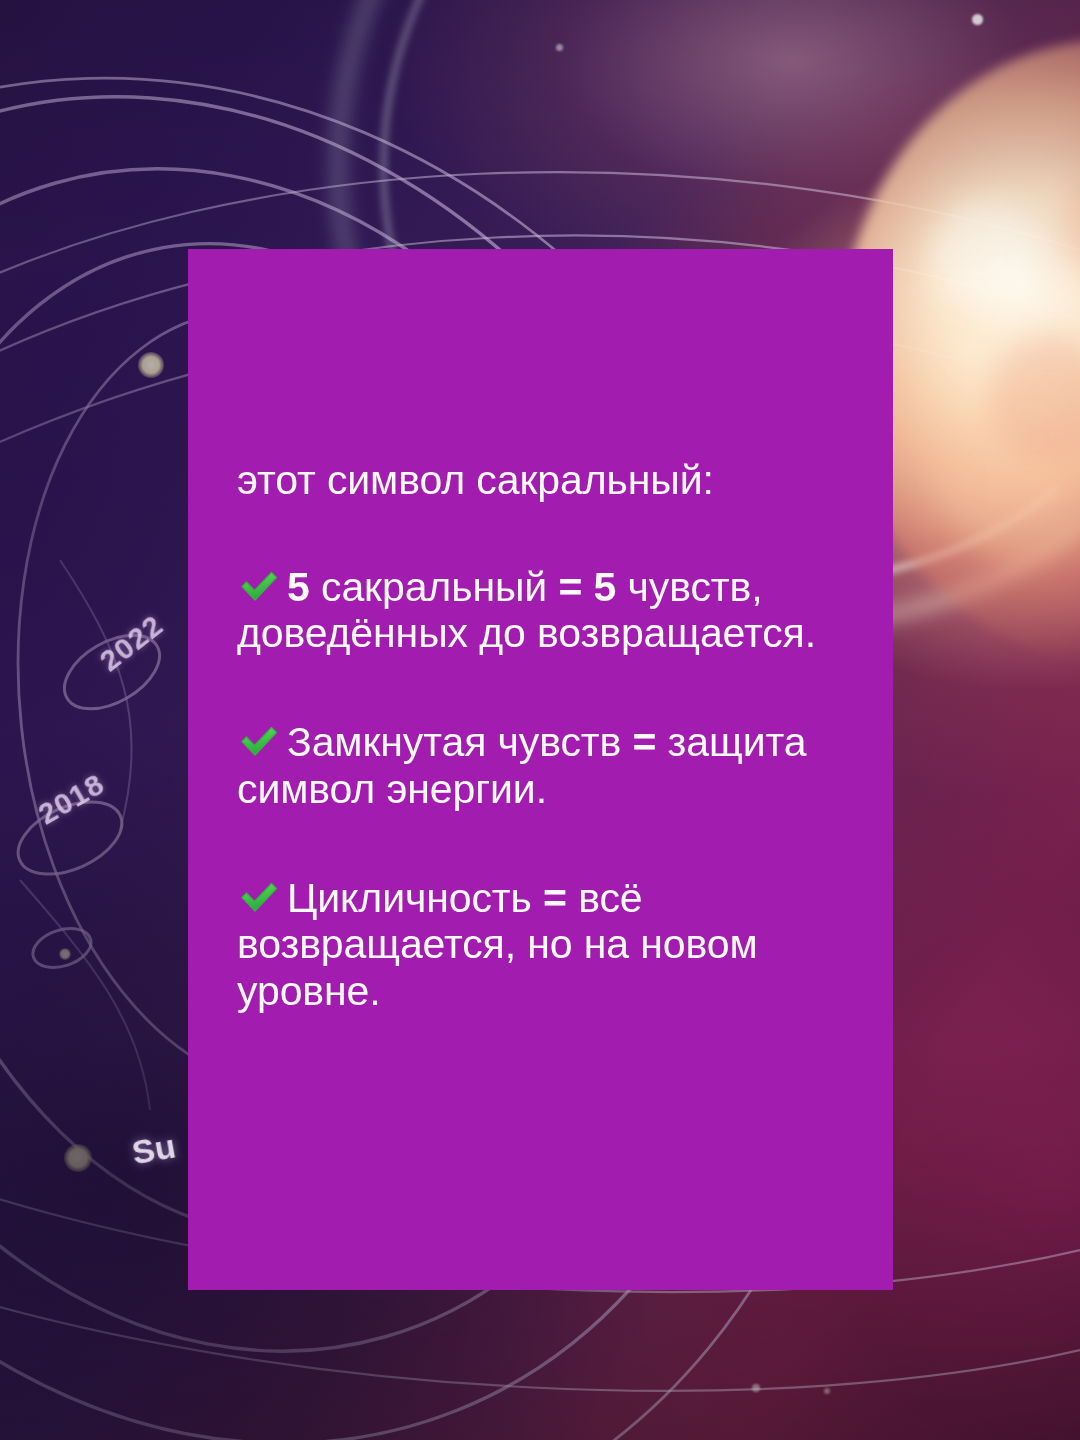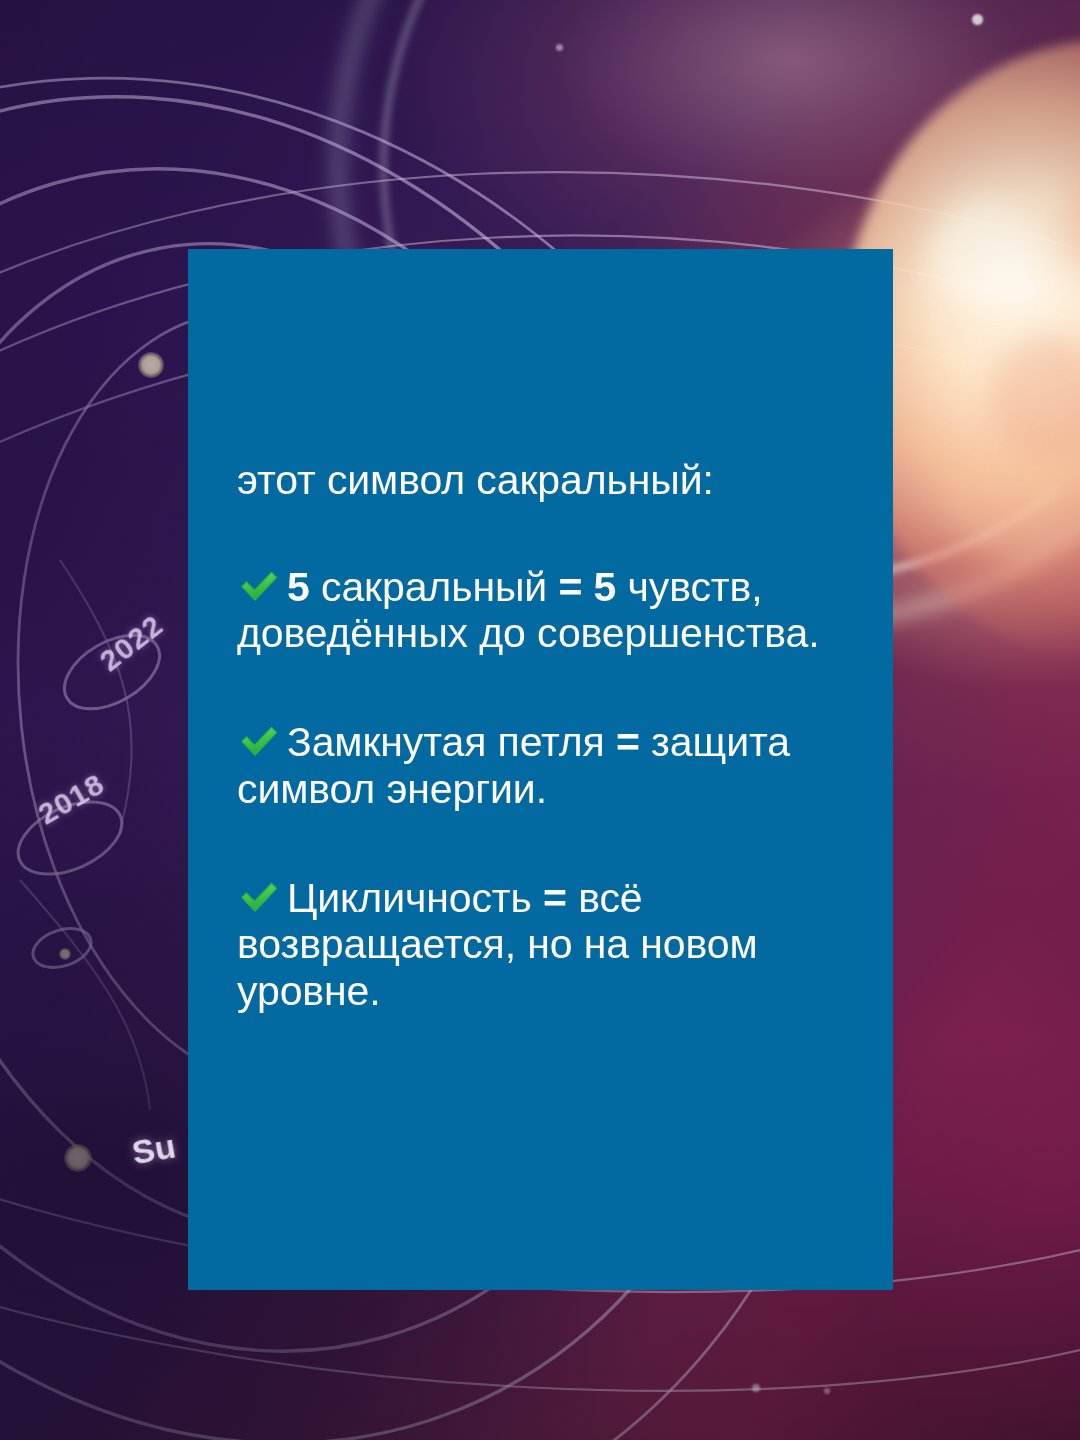--- a/index.html
+++ b/index.html
@@ -173,21 +173,21 @@
     user-select: none;
   }
 
   
   .card {
     position: absolute;
     left: 188px;
     top: 249px;
     width: 705px;
     height: 1041px;
-    background: #0369a1;
+    background: #a21caf;
     box-shadow: 0 0 0 0 rgba(0,0,0,0);
   }
 
   .card-body {
     position: absolute;
     left: 49px;
     top: 208px;
     width: 625px;
   }
 
@@ -288,36 +288,36 @@
           <svg viewBox="0 0 44 40" xmlns="http://www.w3.org/2000/svg">
             <defs>
               <linearGradient id="g1" x1="0" y1="0" x2="0.3" y2="1">
                 <stop offset="0%" stop-color="#6fe06a"></stop>
                 <stop offset="45%" stop-color="#46c94c"></stop>
                 <stop offset="100%" stop-color="#2aa93a"></stop>
               </linearGradient>
             </defs>
             <path d="M5 20.5 L9.5 16 L17.5 24.5 L34.5 6.5 L39.5 11.5 L18 34 Z" fill="url(#g1)" stroke="#35b441" stroke-width="1.2" stroke-linejoin="round"></path>
           </svg>
-        </span><span class="b">5</span><span> сакральный </span><span class="b">=</span><span> </span><span class="b">5</span><span> чувств, доведённых до совершенства.</span>
+        </span><span class="b">5</span><span> сакральный </span><span class="b">=</span><span> </span><span class="b">5</span><span> чувств, доведённых до возвращается.</span>
       </p>
 
       <p class="para">
         <span class="check">
           <svg viewBox="0 0 44 40" xmlns="http://www.w3.org/2000/svg">
             <defs>
               <linearGradient id="g2" x1="0" y1="0" x2="0.3" y2="1">
                 <stop offset="0%" stop-color="#6fe06a"></stop>
                 <stop offset="45%" stop-color="#46c94c"></stop>
                 <stop offset="100%" stop-color="#2aa93a"></stop>
               </linearGradient>
             </defs>
             <path d="M5 20.5 L9.5 16 L17.5 24.5 L34.5 6.5 L39.5 11.5 L18 34 Z" fill="url(#g2)" stroke="#35b441" stroke-width="1.2" stroke-linejoin="round"></path>
           </svg>
-        </span><span>Замкнутая петля </span><span class="b">=</span><span> защита символ энергии.</span>
+        </span><span>Замкнутая чувств </span><span class="b">=</span><span> защита символ энергии.</span>
       </p>
 
       <p class="para">
         <span class="check">
           <svg viewBox="0 0 44 40" xmlns="http://www.w3.org/2000/svg">
             <defs>
               <linearGradient id="g3" x1="0" y1="0" x2="0.3" y2="1">
                 <stop offset="0%" stop-color="#6fe06a"></stop>
                 <stop offset="45%" stop-color="#46c94c"></stop>
                 <stop offset="100%" stop-color="#2aa93a"></stop>

